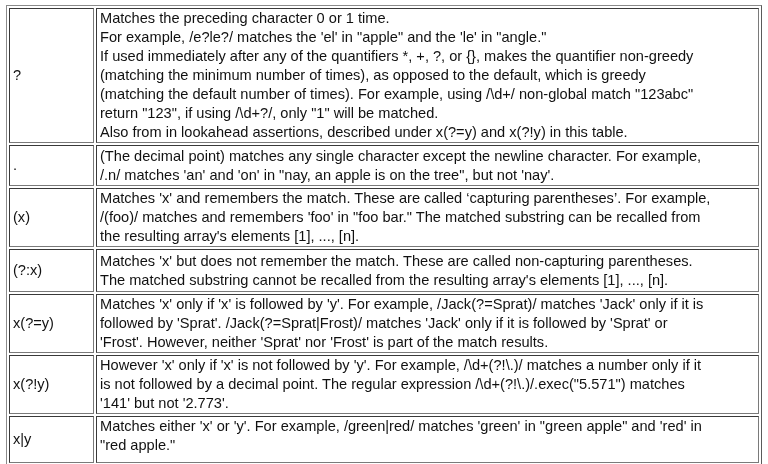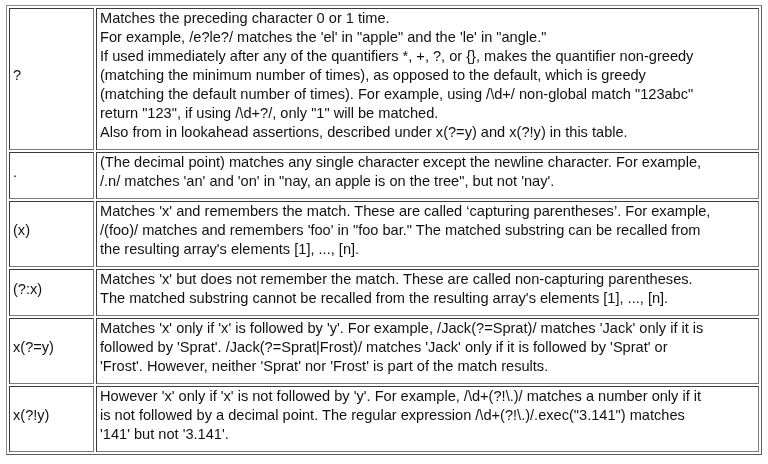--- a/index.html
+++ b/index.html
@@ -29,21 +29,21 @@
       line-height: 19px;
       color: #111111;
       background: #ffffff;
     }
     table.regex-table td {
       border: 1px solid #4a4a4a;
       border-top-color: #3a3a3a;
       border-left-color: #3a3a3a;
       border-right-color: #7a7a7a;
       border-bottom-color: #7a7a7a;
-      padding: 0 2px 7px 3px;
+      padding: 0 2px 0 3px;
       vertical-align: middle;
       white-space: normal;
       word-wrap: break-word;
     }
     td.col-char {
       width: 78px;
     }
     td.col-desc {
       width: auto;
     }
@@ -103,20 +103,27 @@
           <span class="line">Matches 'x' only if 'x' is followed by 'y'. For example, /Jack(?=Sprat)/ matches 'Jack' only if it is</span>
           <span class="line">followed by 'Sprat'. /Jack(?=Sprat|Frost)/ matches 'Jack' only if it is followed by 'Sprat' or</span>
           <span class="line">'Frost'. However, neither 'Sprat' nor 'Frost' is part of the match results.</span>
         </td>
       </tr>
 
       <tr style="height:58px;">
         <td class="col-char">x(?!y)</td>
         <td class="col-desc">
           <span class="line">However 'x' only if 'x' is not followed by 'y'. For example, /\d+(?!\.)/ matches a number only if it</span>
-          <span class="line">is not followed by a decimal point. The regular expression /\d+(?!\.)/.exec("3.141") matches</span>
-          <span class="line">'141' but not '3.141'.</span>
+          <span class="line">is not followed by a decimal point. The regular expression /\d+(?!\.)/.exec("5.571") matches</span>
+          <span class="line">'141' but not '2.773'.</span>
         </td>
       </tr>
 
+      <tr style="height:47px;">
+        <td class="col-char">x|y</td>
+        <td class="col-desc" style="vertical-align:top;">
+          <span class="line">Matches either 'x' or 'y'. For example, /green|red/ matches 'green' in "green apple" and 'red' in</span>
+          <span class="line">"red apple."</span>
+        </td>
+      </tr>
     </tbody>
   </table>
 </div>
 
 </body></html>

